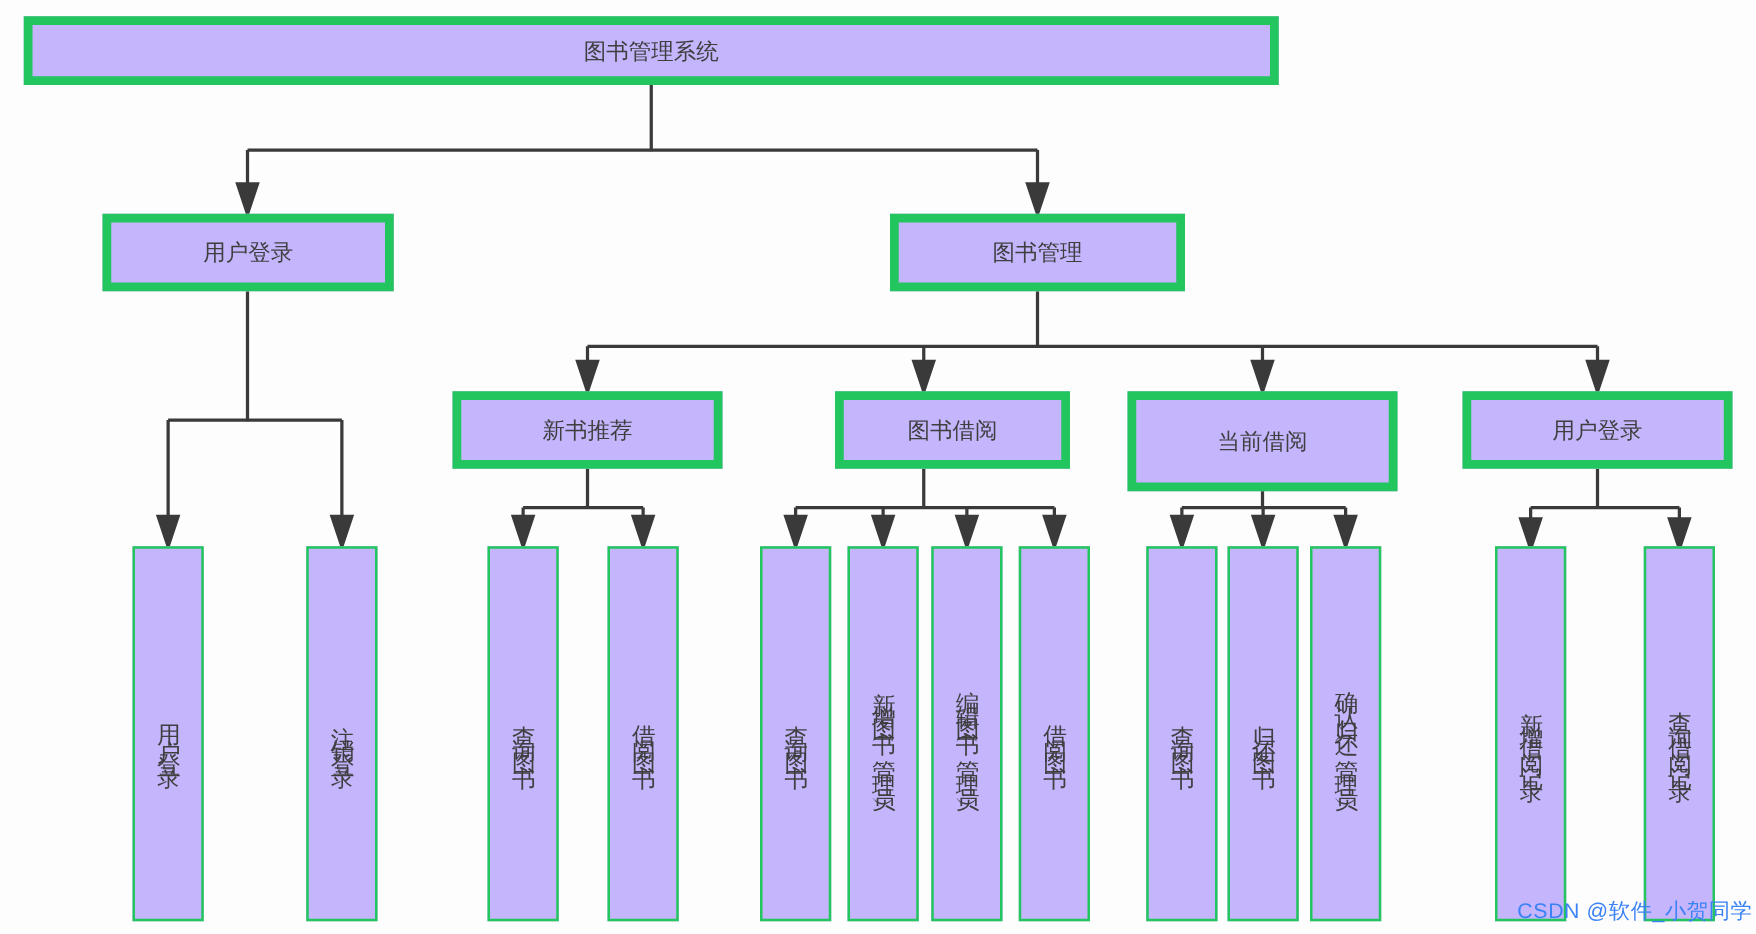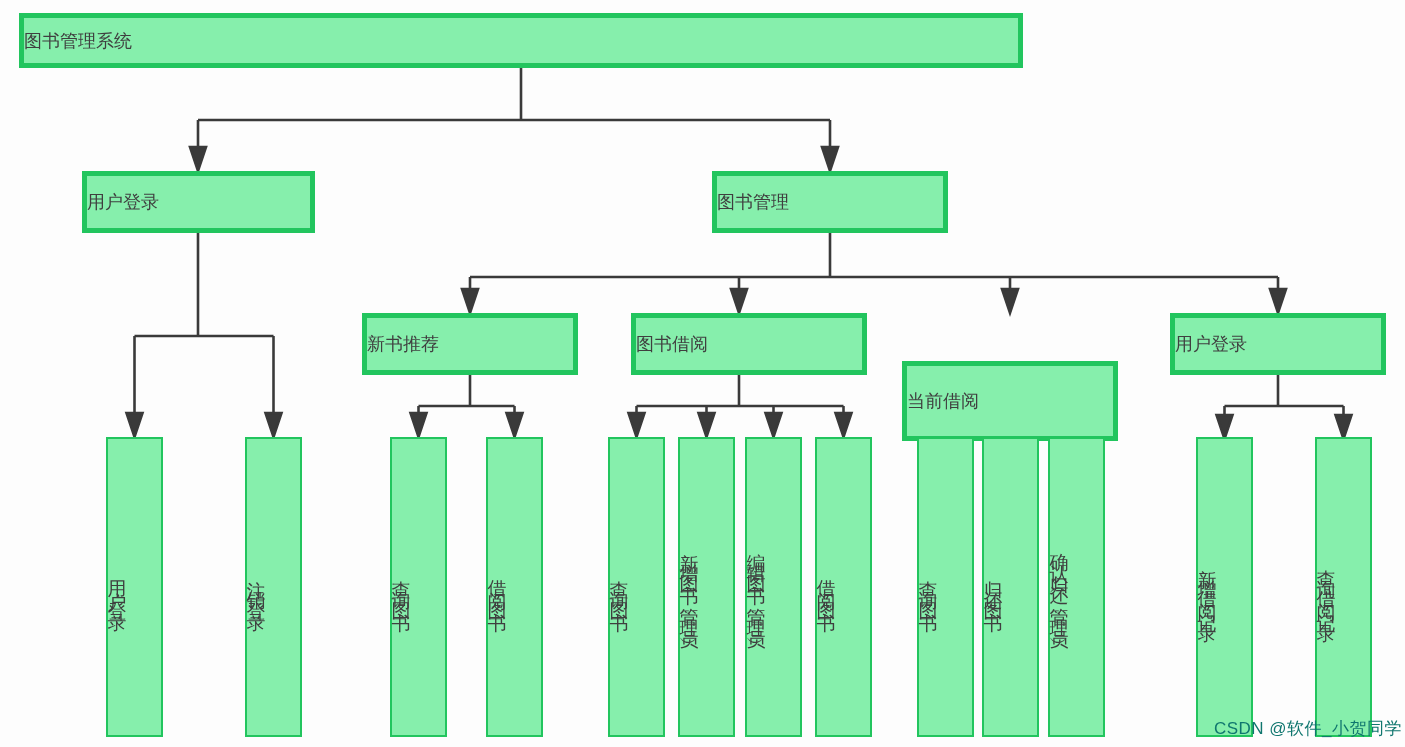--- a/index.html
+++ b/index.html
@@ -9,25 +9,25 @@
     background: #fdfdfd;
     font-family: "Liberation Sans", "DejaVu Sans", sans-serif;
     overflow: hidden;
   }
   .stage { position: absolute; inset: 0; width: 1405px; height: 747px; }
 
   svg.wires { position: absolute; left: 0; top: 0; z-index: 1; }
 
   .node {
     position: absolute;
-    background: #86efac;
-    border: 5px solid #22c55e;
+    background: #c4b5fd;
+    border: 7px solid #22c55e;
     display: flex;
     align-items: center;
-    justify-content: flex-start;
+    justify-content: center;
     color: #3f3f3f;
     z-index: 2;
   }
   .node.root  { left: 19px;  top: 13px;  width: 1004px; height: 55px; font-size: 18px; }
   .node.mid   { font-size: 18px; }
 
   .node.leaf {
     border-width: 2.5px;
     width: 57px;
     top: 437px;
@@ -42,22 +42,22 @@
     white-space: nowrap;
     color: #3f3f3f;
   }
 
   
   .n-user-login { left: 82px;  top: 171px; width: 233px; height: 62px; }
   .n-book-mgmt  { left: 712px; top: 171px; width: 236px; height: 62px; }
 
   
   .n-new-book { left: 362px;  top: 313px; width: 216px; height: 62px; }
-  .n-borrow   { left: 631px;  top: 313px; width: 236px; height: 62px; }
-  .n-current  { left: 902px;  top: 313px; width: 216px; height: 80px; margin-top: 48px; }
+  .n-borrow   { left: 668px;  top: 313px; width: 188px; height: 62px; }
+  .n-current  { left: 902px;  top: 313px; width: 216px; height: 80px; }
   .n-records  { left: 1170px; top: 313px; width: 216px; height: 62px; }
 
   
   .l-login      { left: 106px; }
   .l-logout     { left: 245px; }
   .l-nb-query   { left: 390px; }
   .l-nb-borrow  { left: 486px; }
   .l-bw-query   { left: 608px; }
   .l-bw-add     { left: 678px; }
   .l-bw-edit    { left: 745px; }
@@ -66,21 +66,21 @@
   .l-cu-return  { left: 982px; }
   .l-cu-confirm { left: 1048px; }
   .l-rc-add     { left: 1196px; top: 439px; height: 302px; }
   .l-rc-query   { left: 1315px; top: 439px; height: 302px; }
 
   .watermark {
     position: absolute;
     right: 3px;
     bottom: 7px;
     font-size: 17px;
-    color: #0f766e;
+    color: #3b82f6;
     z-index: 3;
     letter-spacing: 0.5px;
   }
 </style>
 </head>
 <body>
 
 <div class="stage">
 
   <svg class="wires" width="1405" height="747" viewBox="0 0 1405 747">

